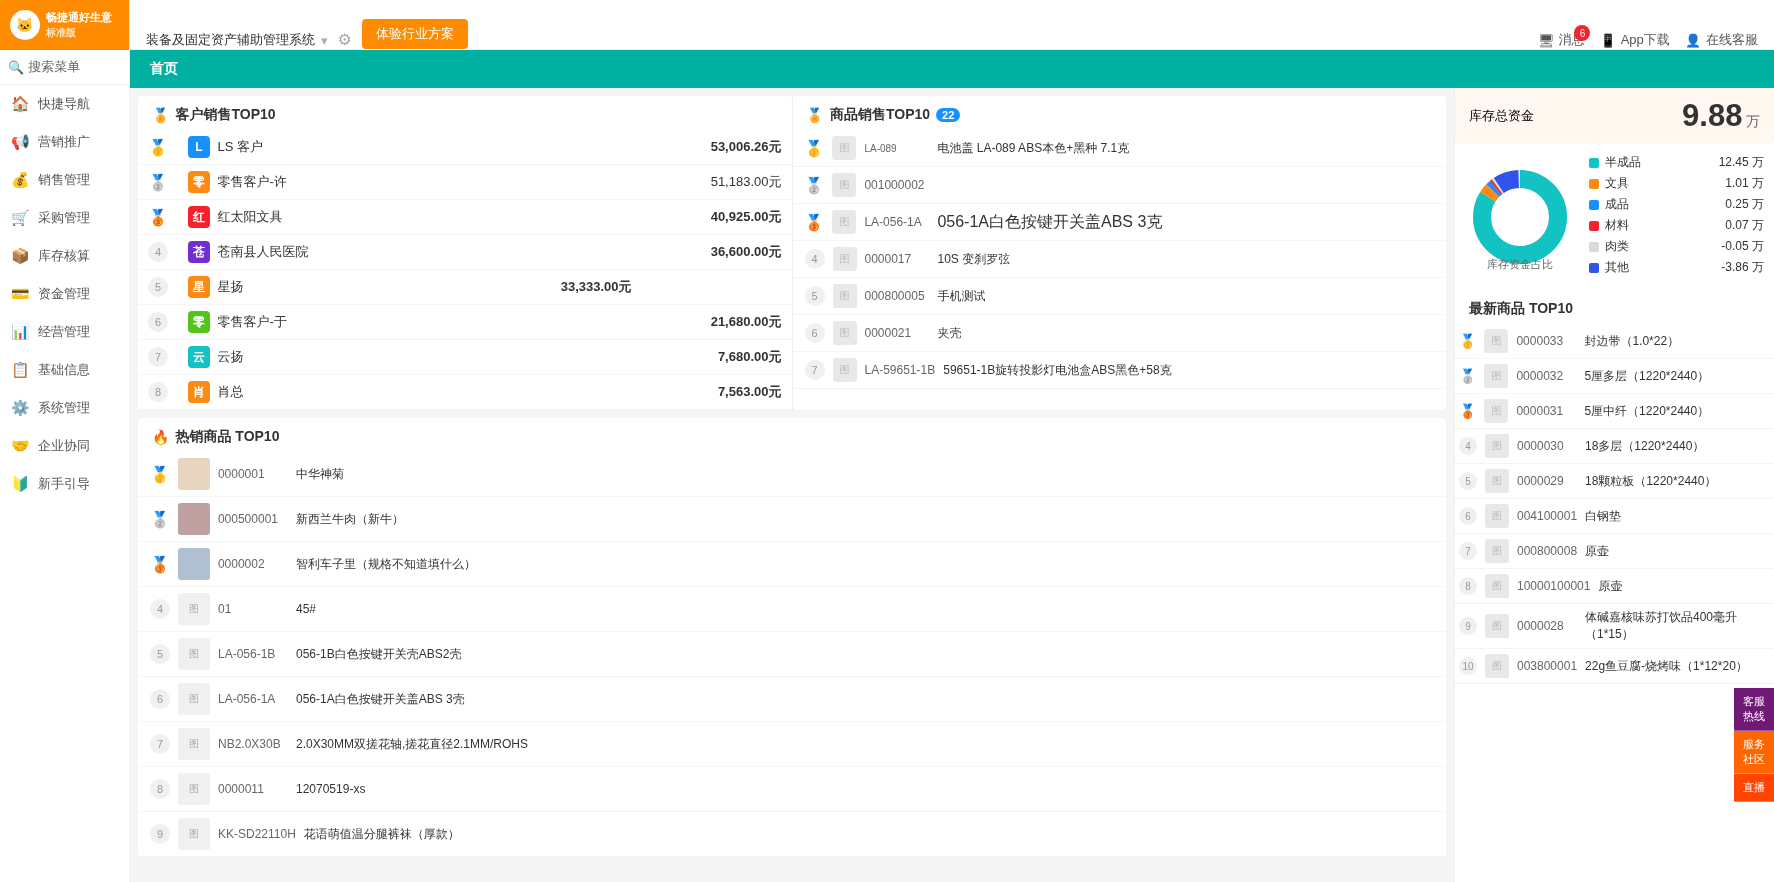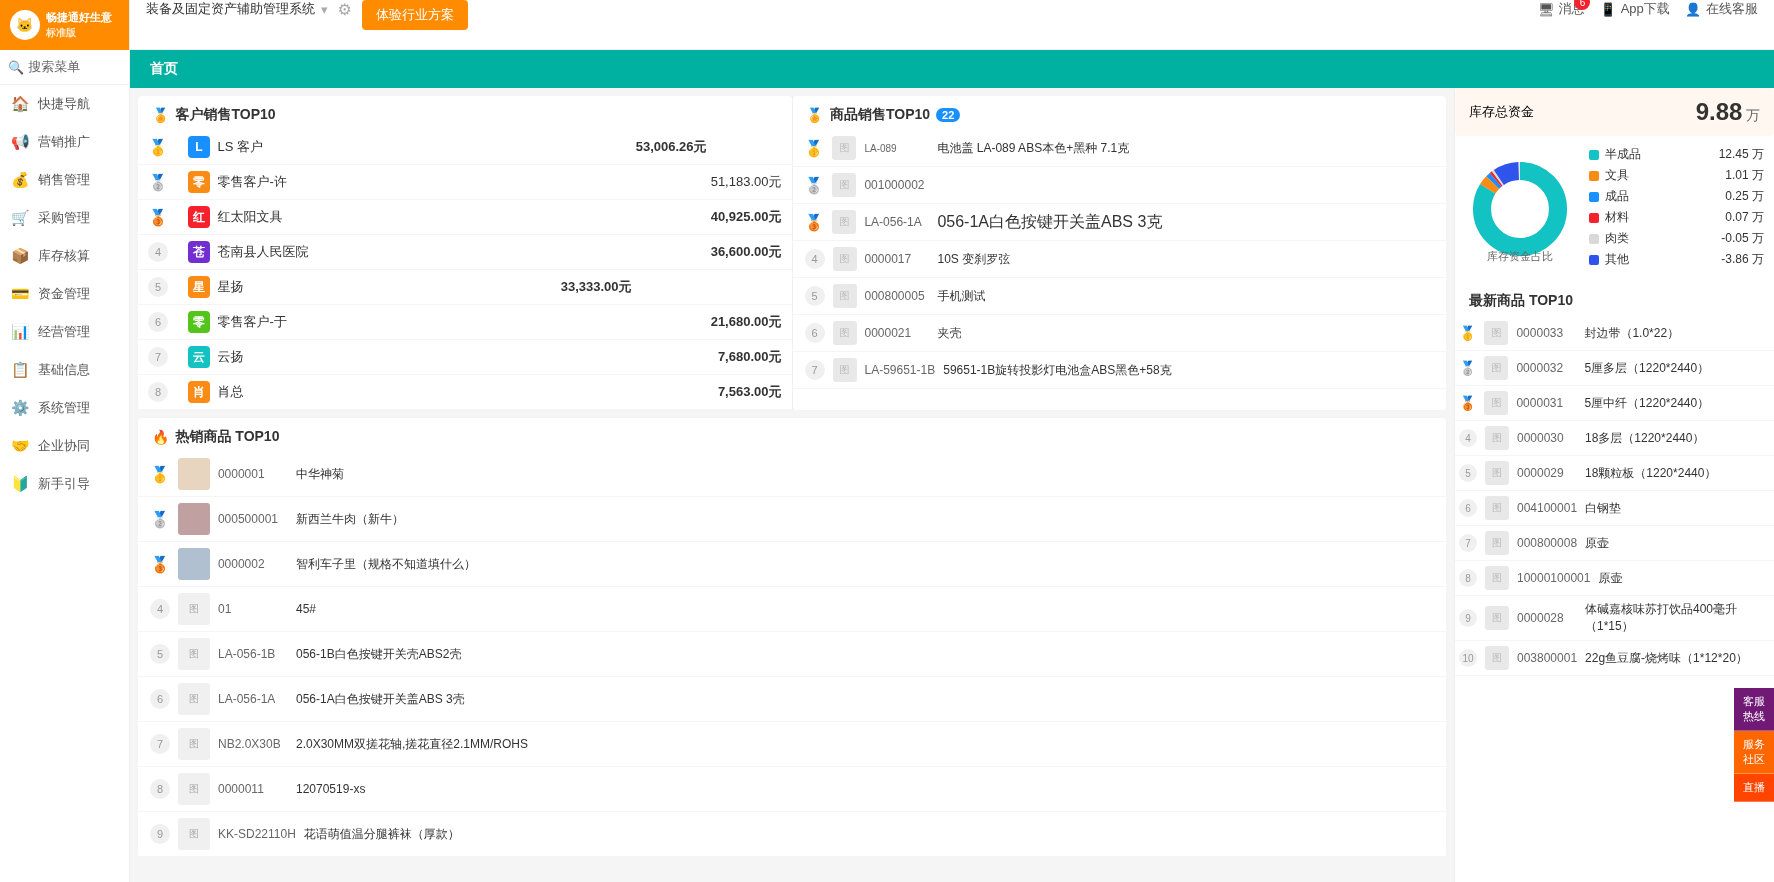--- a/index.html
+++ b/index.html
@@ -73,21 +73,21 @@
       flex: 1;
       display: flex;
       flex-direction: column;
       overflow: hidden;
     }
     .topbar {
       height: 50px;
       background: #fff;
       border-bottom: 1px solid #eee;
       display: flex;
-      align-items: flex-start;
+      align-items: flex-end;
       padding: 0 16px;
       gap: 10px;
       flex-shrink: 0;
     }
     .topbar-system-select {
       display: flex;
       align-items: center;
       gap: 6px;
       color: #333;
       font-size: 13px;
@@ -464,21 +464,21 @@
           </div>
           <div class="scroll-area">
             <table class="rank-table">
               <tbody id="customer-tbody">
                   <tr>
     <td style="width:30px;"><span style="font-size:16px;">🥇</span></td>
     <td>
       <span class="customer-badge badge-blue">L</span>
       LS 客户
     </td>
-    <td style="text-align:center;font-weight:bold;color:#333;">53,006.26元</td>
+    <td style="text-align:right;font-weight:bold;color:#333;">53,006.26元</td>
   </tr>
                   <tr>
     <td style="width:30px;"><span style="font-size:16px;">🥈</span></td>
     <td>
       <span class="customer-badge badge-orange">零</span>
       零售客户-许
     </td>
     <td style="text-align:right;font-weight:normal;color:#333;">51,183.00元</td>
   </tr>
                   <tr>
@@ -653,21 +653,21 @@
 
     </div>
 
     <div class="right-col">
 
       <div class="inventory-summary">
         <div>
           <span>库存总资金</span>
         </div>
         <div>
-          <span style="font-size:24px;font-weight:bold;color:#333;">9.88</span>
+          <span style="font-size:31px;font-weight:bold;color:#333;">9.88</span>
           <span style="font-size:14px;color:#666;">万</span>
         </div>
       </div>
 
       <div class="chart-area">
         <div class="donut-container">
           <svg width="110" height="110" viewBox="0 0 110 110">
 
             <circle cx="55" cy="55" r="38" fill="none" stroke="#e8e8e8" stroke-width="18"></circle>
 

